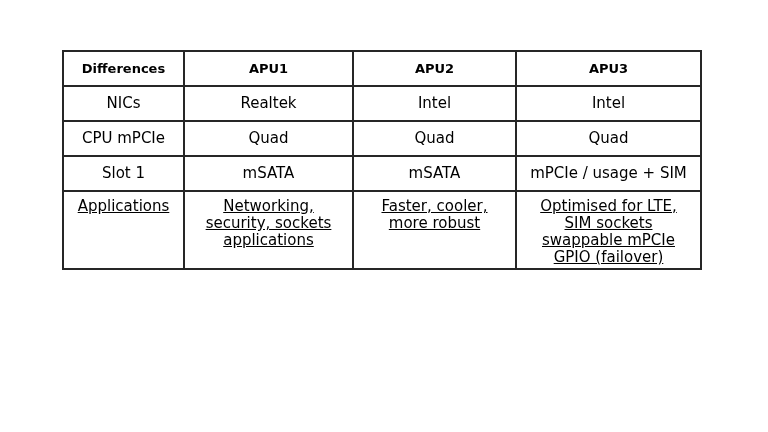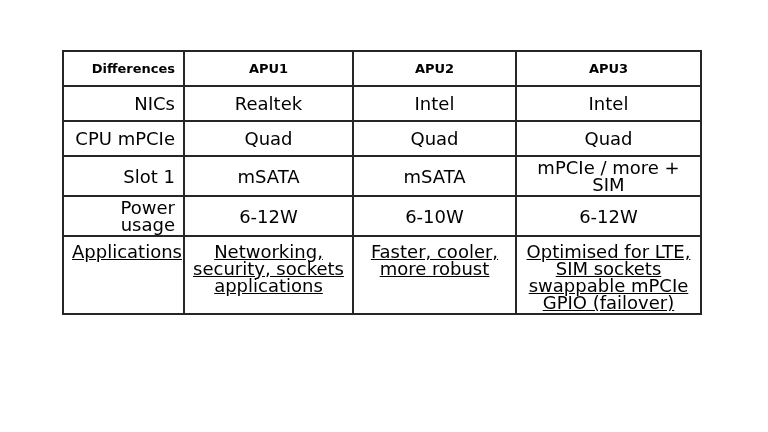--- a/index.html
+++ b/index.html
@@ -28,34 +28,34 @@
     border-collapse: collapse;
     table-layout: fixed;
   }
   col.c0 { width: 121px; }
   col.c1 { width: 169px; }
   col.c2 { width: 163px; }
   col.c3 { width: 185px; }
   th, td {
     border: 2px solid #262626;
     background: #ffffff;
-    font-size: 18px;
+    font-size: 15px;
     line-height: 17px;
     text-align: center;
     vertical-align: middle;
     padding: 2px 8px;
     height: 29px;
     overflow: hidden;
   }
   th {
     font-weight: bold;
     font-size: 13px;
   }
   .label {
-    text-align: right;
+    text-align: center;
   }
   tr.tall td {
     height: 59px;
     vertical-align: top;
     padding-top: 6px;
     text-decoration: underline;
   }
 </style>
 </head>
 <body>
@@ -86,27 +86,21 @@
       <tr>
         <td class="label">CPU mPCIe</td>
         <td>Quad</td>
         <td>Quad</td>
         <td>Quad</td>
       </tr>
       <tr>
         <td class="label">Slot 1</td>
         <td>mSATA</td>
         <td>mSATA</td>
-        <td>mPCIe / more + SIM</td>
-      </tr>
-      <tr>
-        <td class="label">Power usage</td>
-        <td>6-12W</td>
-        <td>6-10W</td>
-        <td>6-12W</td>
+        <td>mPCIe / usage + SIM</td>
       </tr>
       <tr class="tall">
         <td class="label">Applications</td>
         <td>Networking, security, sockets applications</td>
         <td>Faster, cooler, more robust</td>
         <td>Optimised for LTE, SIM sockets swappable mPCIe GPIO (failover)</td>
       </tr>
     </tbody>
   </table>
 </div>

